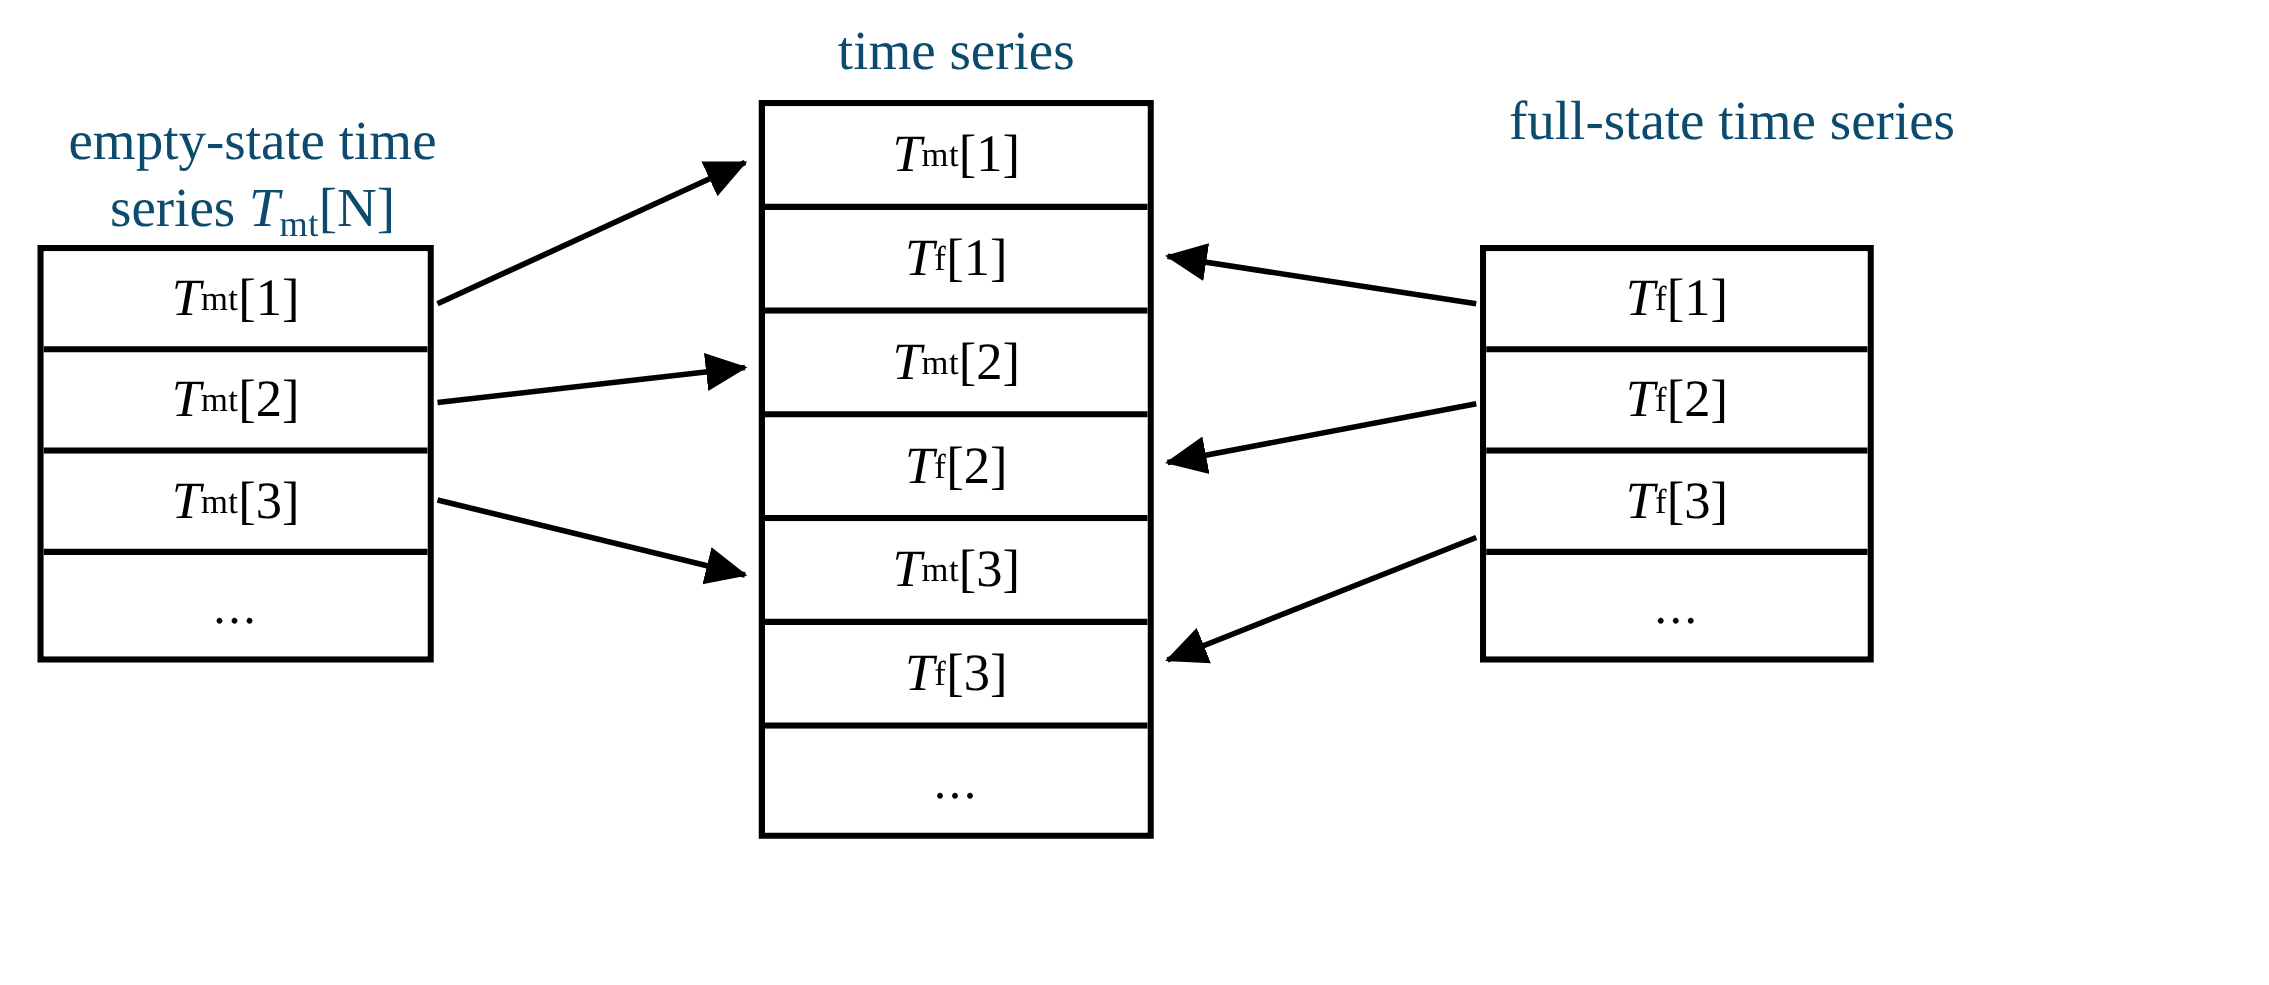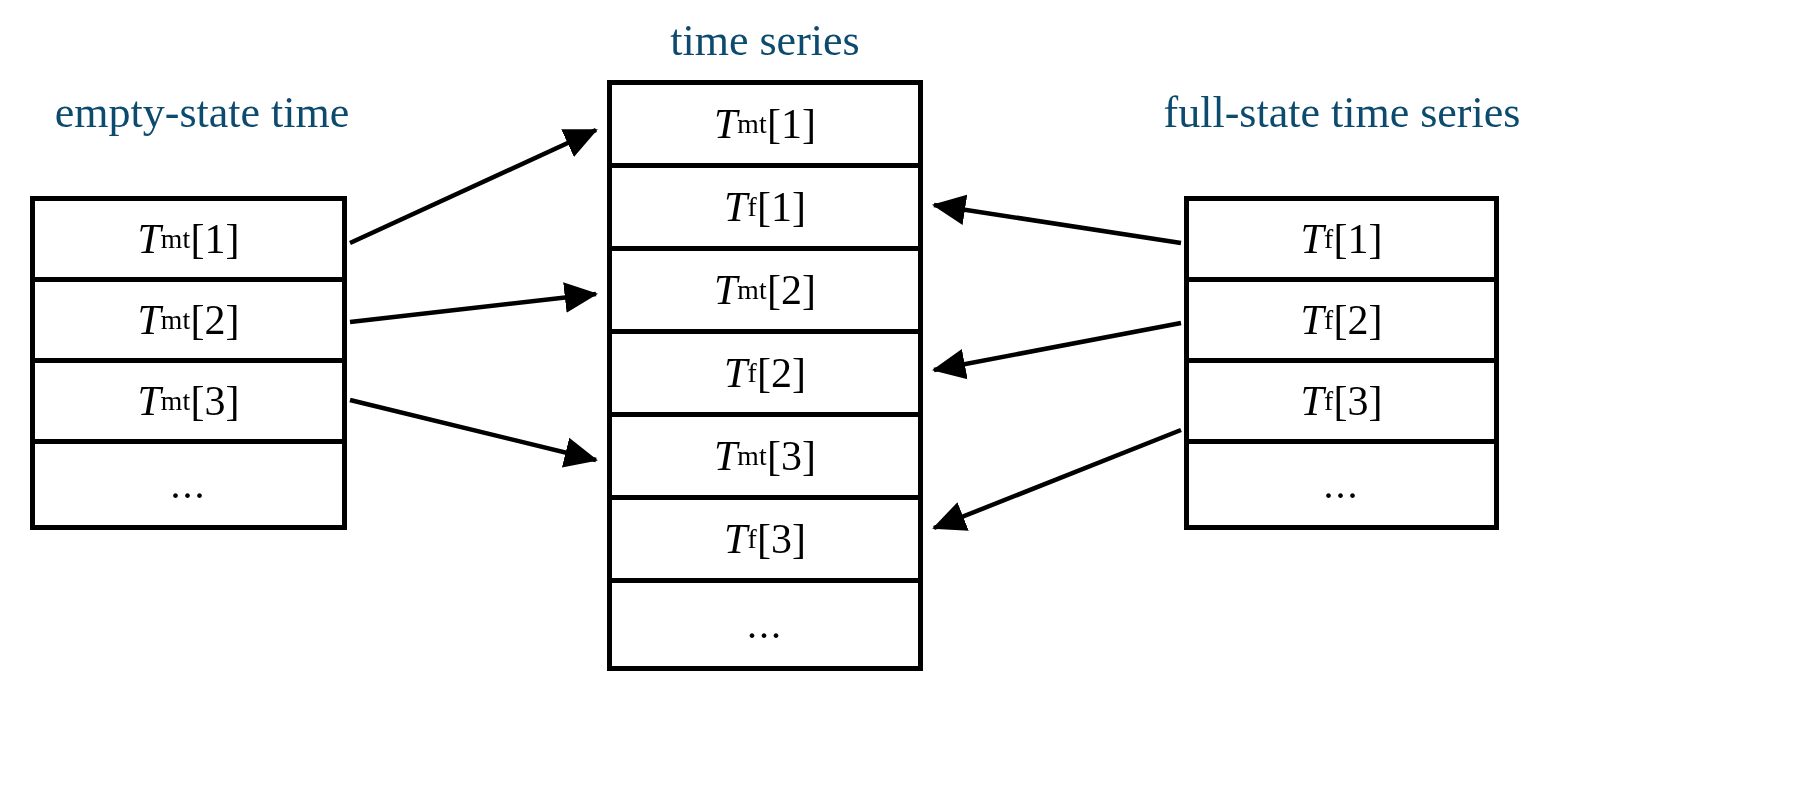--- a/index.html
+++ b/index.html
@@ -108,27 +108,28 @@
     <g>
       <line x1="1181" y1="323" x2="934" y2="370" stroke="#000" stroke-width="4.5" marker-end="url(#ahL)"></line>
     </g>
     <g>
       <line x1="1181" y1="430" x2="934" y2="528" stroke="#000" stroke-width="4.5" marker-end="url(#ahL)"></line>
     </g>
   </svg>
 
   <div class="caption" id="cap-left" style="left: 42px; top: 86px; width: 320px;">
     <span class="ln">empty-state time</span>
+    <span class="ln"><span>series </span><span class="mi">T</span><span class="sub">mt</span><span class="brk">[N]</span></span>
   </div>
 
   <div class="caption" id="cap-mid" style="left: 607px; top: 14px; width: 316px;">
     <span class="ln">time series</span>
   </div>
 
-  <div class="caption" id="cap-right" style="left: 1120px; top: 86px; width: 444px;">
+  <div class="caption" id="cap-right" style="left: 1120px; top: 70px; width: 444px; text-align: right;">
     <span class="ln">full-state time series</span>
   </div>
 
   <div class="stack" id="left-stack">
     <div class="cell">
       <span class="mi">T</span>
         <span class="sub">mt</span>
         <span class="brk">[1]</span>
     </div>
     <div class="cell">

